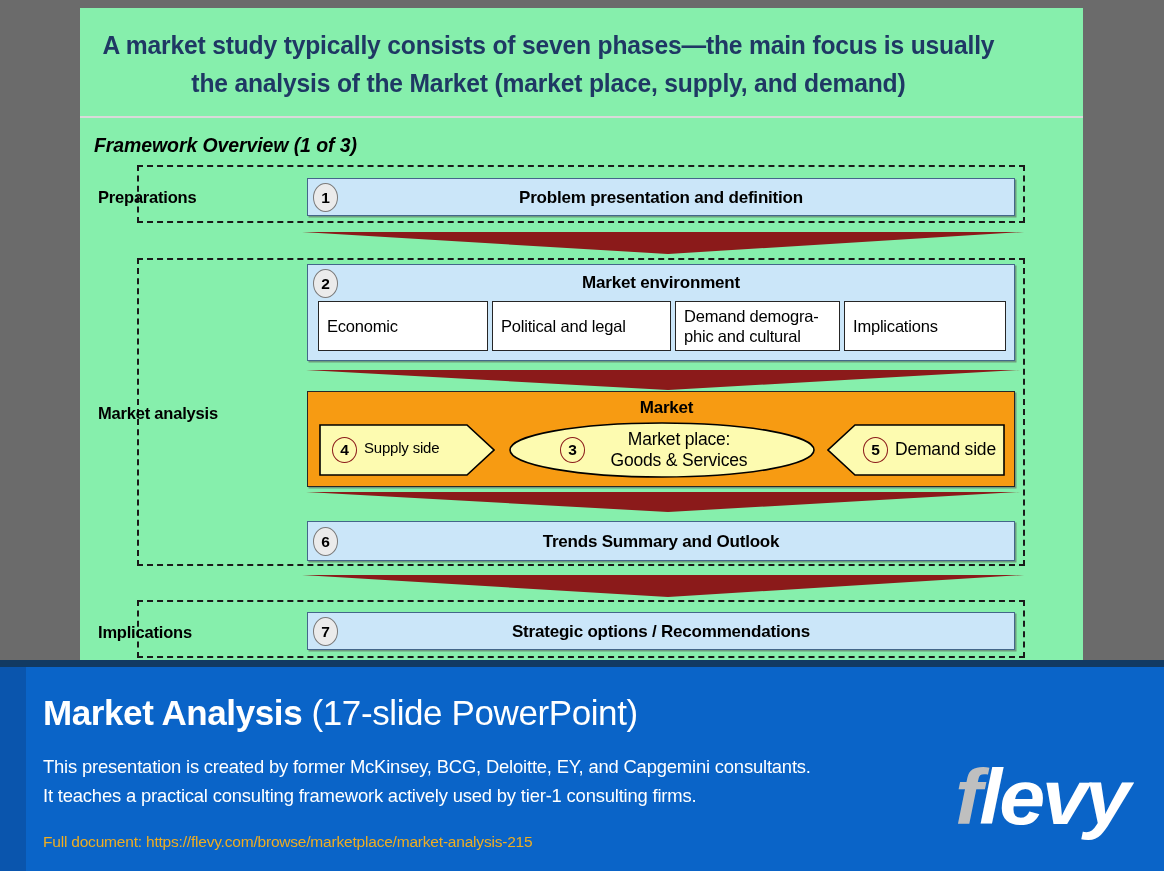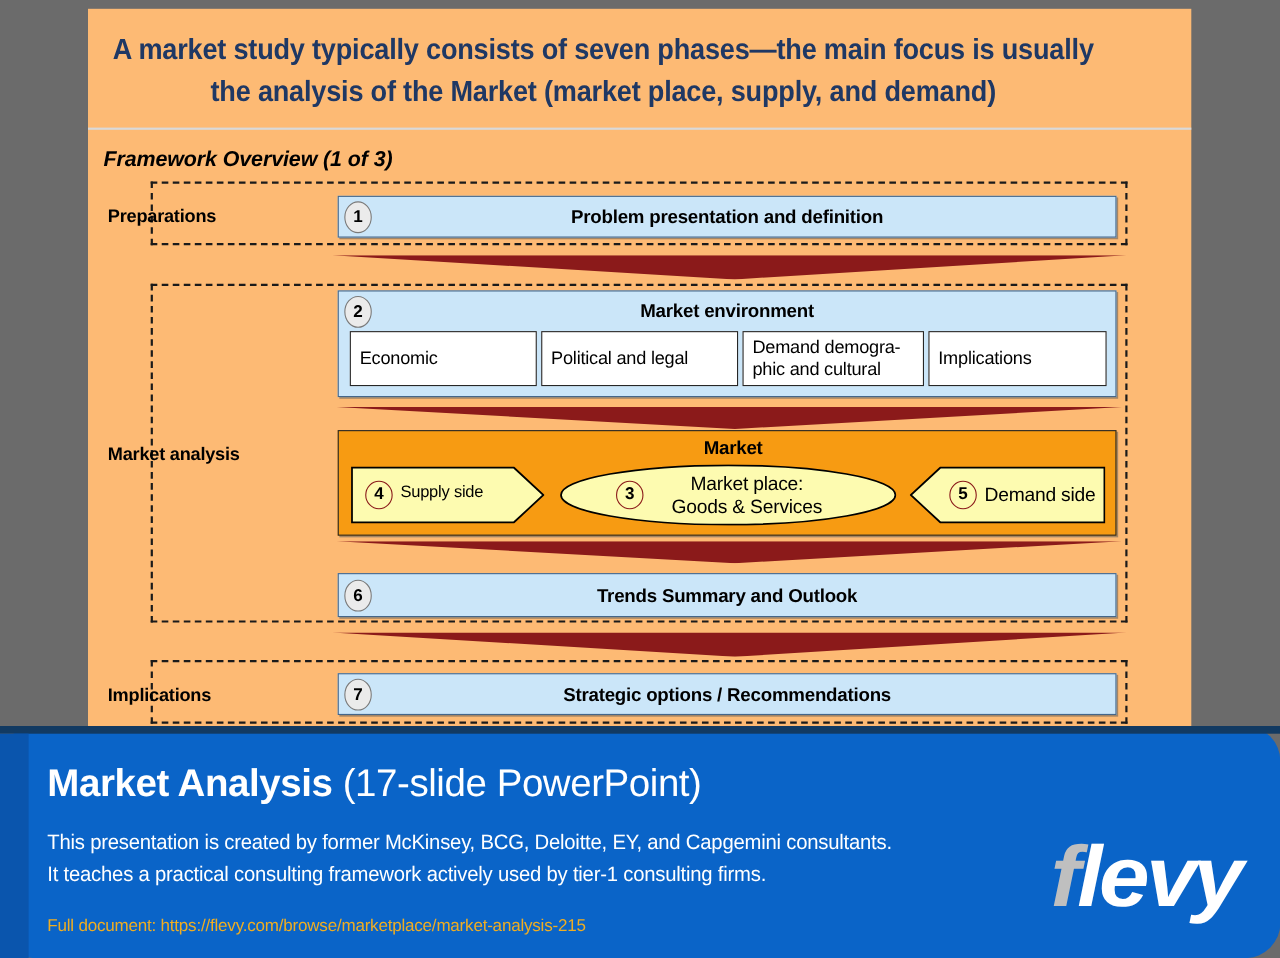--- a/index.html
+++ b/index.html
@@ -9,21 +9,21 @@
     font-family: "Liberation Sans", sans-serif;
     overflow: hidden;
   }
   #root { position: relative; width: 1164px; height: 871px; }
 
   
   .slide {
     position: absolute;
     left: 80px; top: 8px;
     width: 1003px; height: 652px;
-    background: #fdba74;
+    background: #86efac;
   }
   .slide-title {
     position: absolute;
     left: 22px; top: 18px; width: 960px;
     color: #1f3864;
     font-size: 26.5px;
     font-weight: bold;
     line-height: 38px;
     letter-spacing: -0.2px;
     text-align: center;
@@ -134,21 +134,20 @@
   }
 
   
   .chev { position: absolute; }
 
   
   .banner {
     position: absolute;
     left: 0; top: 660px; width: 1164px; height: 211px;
     background: #0a64c8;
-    border-radius: 32px;
   }
   .banner-topstrip {
     position: absolute; left: 0; top: 0; width: 1164px; height: 7px;
     background: #123a62;
   }
   .banner-leftstrip {
     position: absolute; left: 0; top: 7px; width: 26px; height: 204px;
     background: #0a55ad;
   }
   .banner-title {

